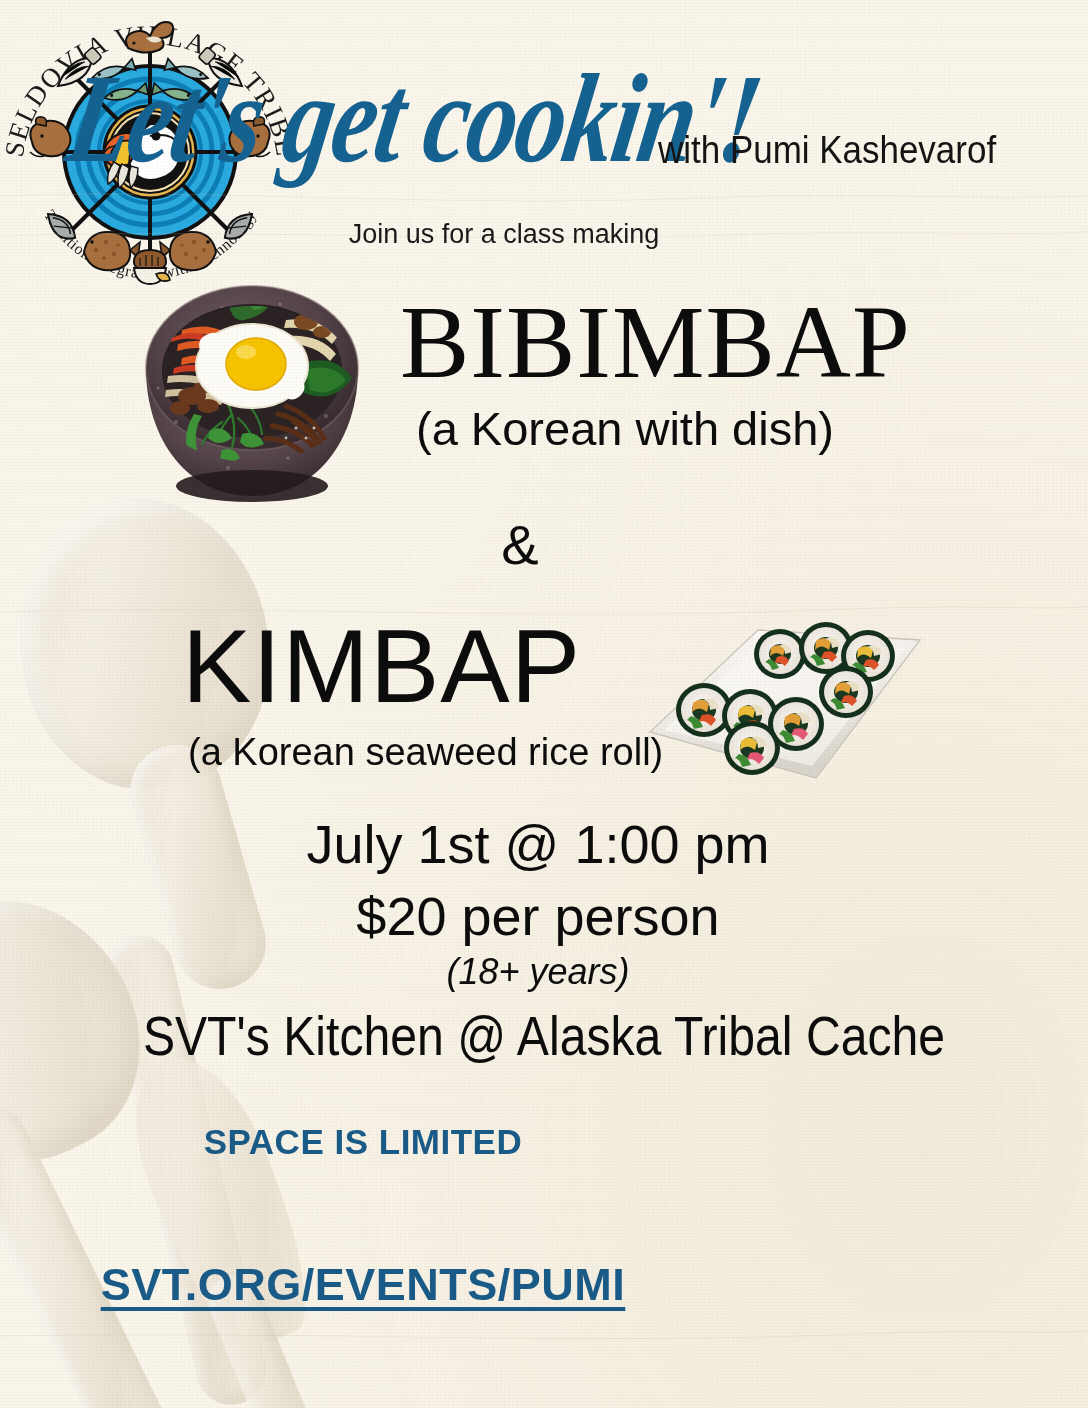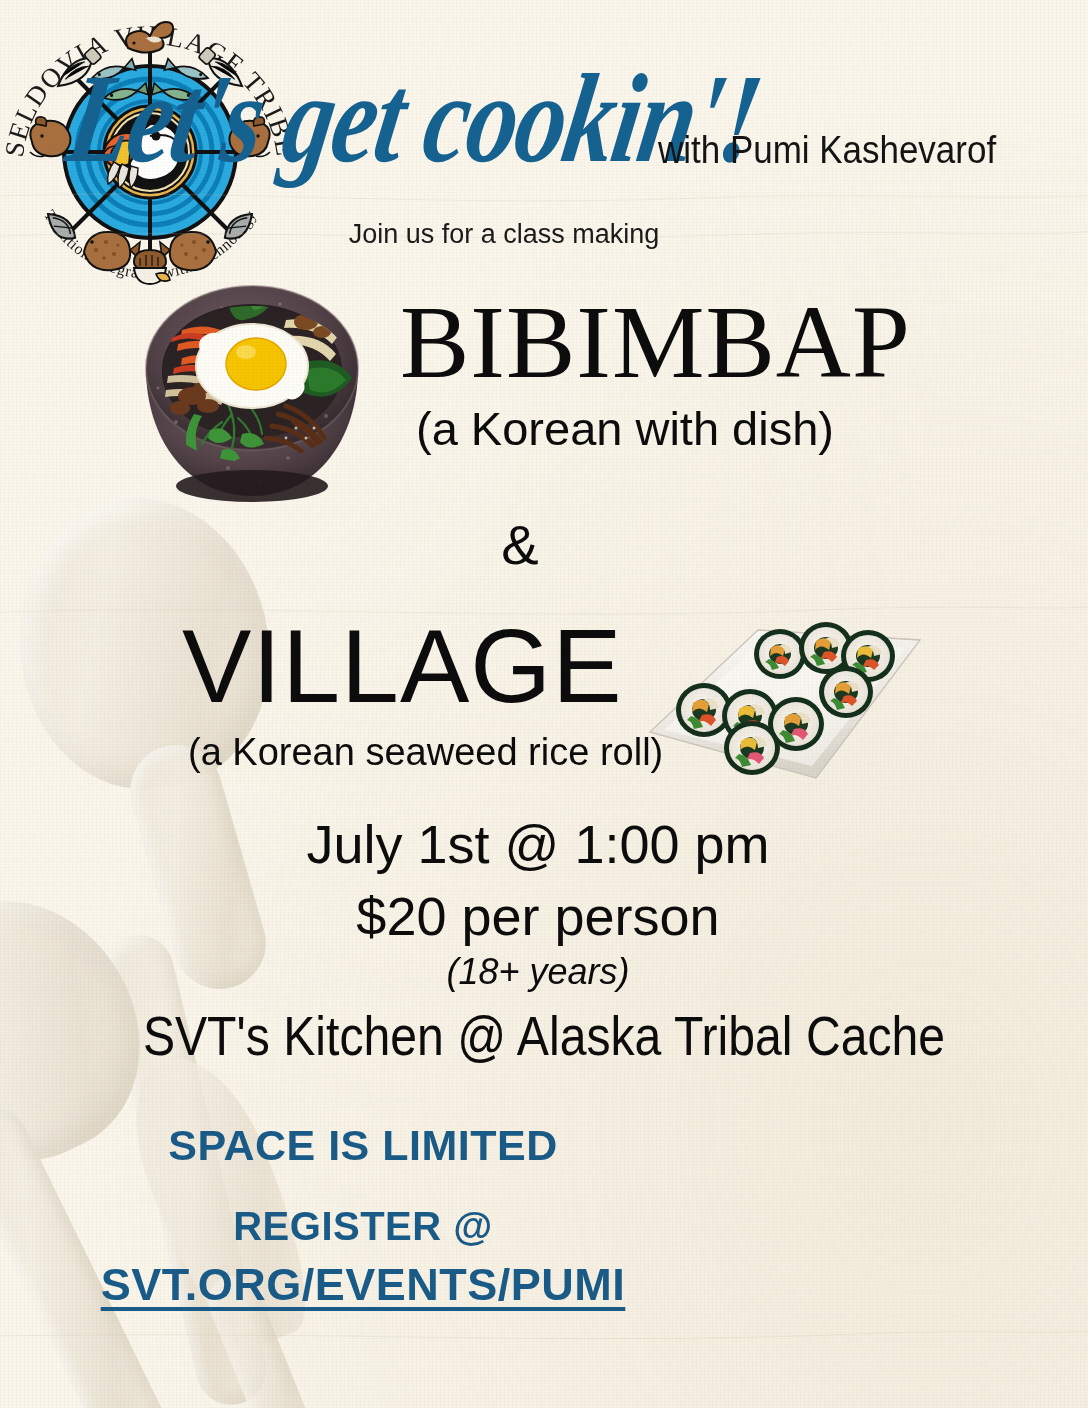--- a/index.html
+++ b/index.html
@@ -205,21 +205,21 @@
 
   
   .reg {
     left: 88px;
     width: 550px;
     text-align: center;
     font-weight: 700;
     color: #1a5a87;
     line-height: 1;
   }
-  #reg-space  { top: 1124px; font-size: 43px; letter-spacing: .5px; }
+  #reg-space  { top: 1124px; font-size: 35px; letter-spacing: .5px; }
   #reg-cta    { top: 1206px; font-size: 40px; letter-spacing: .5px; }
   #reg-url    { top: 1262px; font-size: 45px; letter-spacing: .5px; }
   #reg-url span { text-decoration: underline; text-underline-offset: 7px; text-decoration-thickness: 4px; }
 
   
   .photo { position: absolute; }
 
   
   #svt-logo { left: 638px; top: 1082px; width: 300px; height: 305px; }
 </style>
@@ -653,34 +653,33 @@
     <div class="abs" id="headline-with">with Pumi Kashevarof</div>
 
     <div class="abs" id="subhead-join">Join us for a class making</div>
 
     <div class="abs" id="bibimbap-title">BIBIMBAP</div>
 
     <div class="abs" id="bibimbap-sub">(a Korean with dish)</div>
 
     <div class="abs" id="ampersand">&amp;</div>
 
-    <div class="abs" id="kimbap-title">VILLAGE</div>
+    <div class="abs" id="kimbap-title">KIMBAP</div>
 
     <div class="abs" id="kimbap-sub">(a Korean seaweed rice roll)</div>
 
     <div class="abs" id="detail-datetime">July 1st @ 1:00 pm</div>
 
     <div class="abs" id="detail-price">$20 per person</div>
 
     <div class="abs" id="detail-age">(18+ years)</div>
 
     <div class="abs" id="detail-venue">SVT's Kitchen @ Alaska Tribal Cache</div>
 
     <div class="abs reg" id="reg-space">SPACE IS LIMITED</div>
 
-    <div class="abs reg" id="reg-cta">REGISTER @</div>
 
     <div class="abs reg" id="reg-url"><span>SVT.ORG/EVENTS/PUMI</span></div>
 
   </div>
 
   <div class="paper-grain"></div>
 </div>
 
 </body></html>

